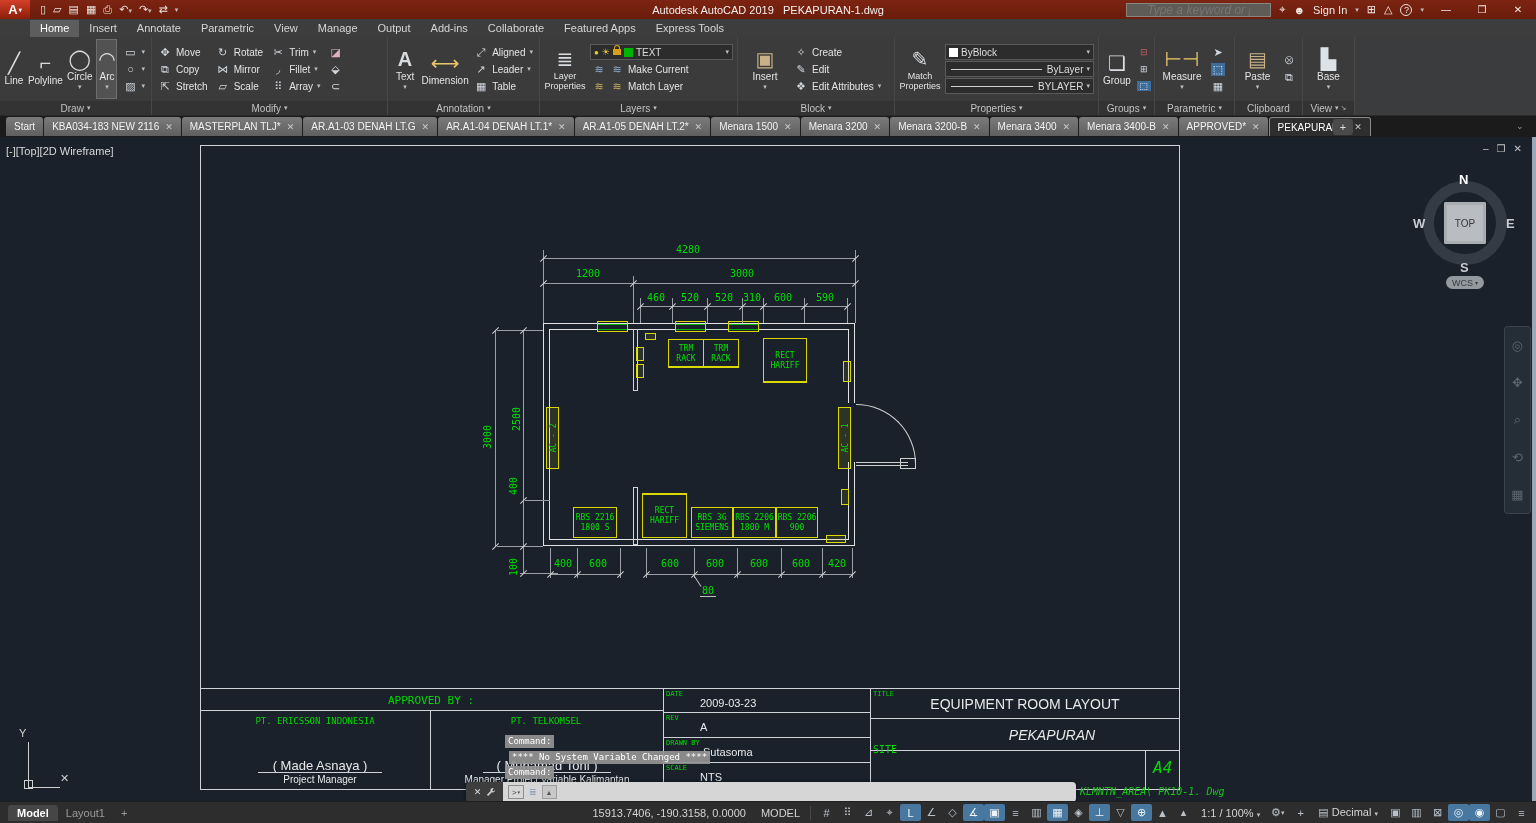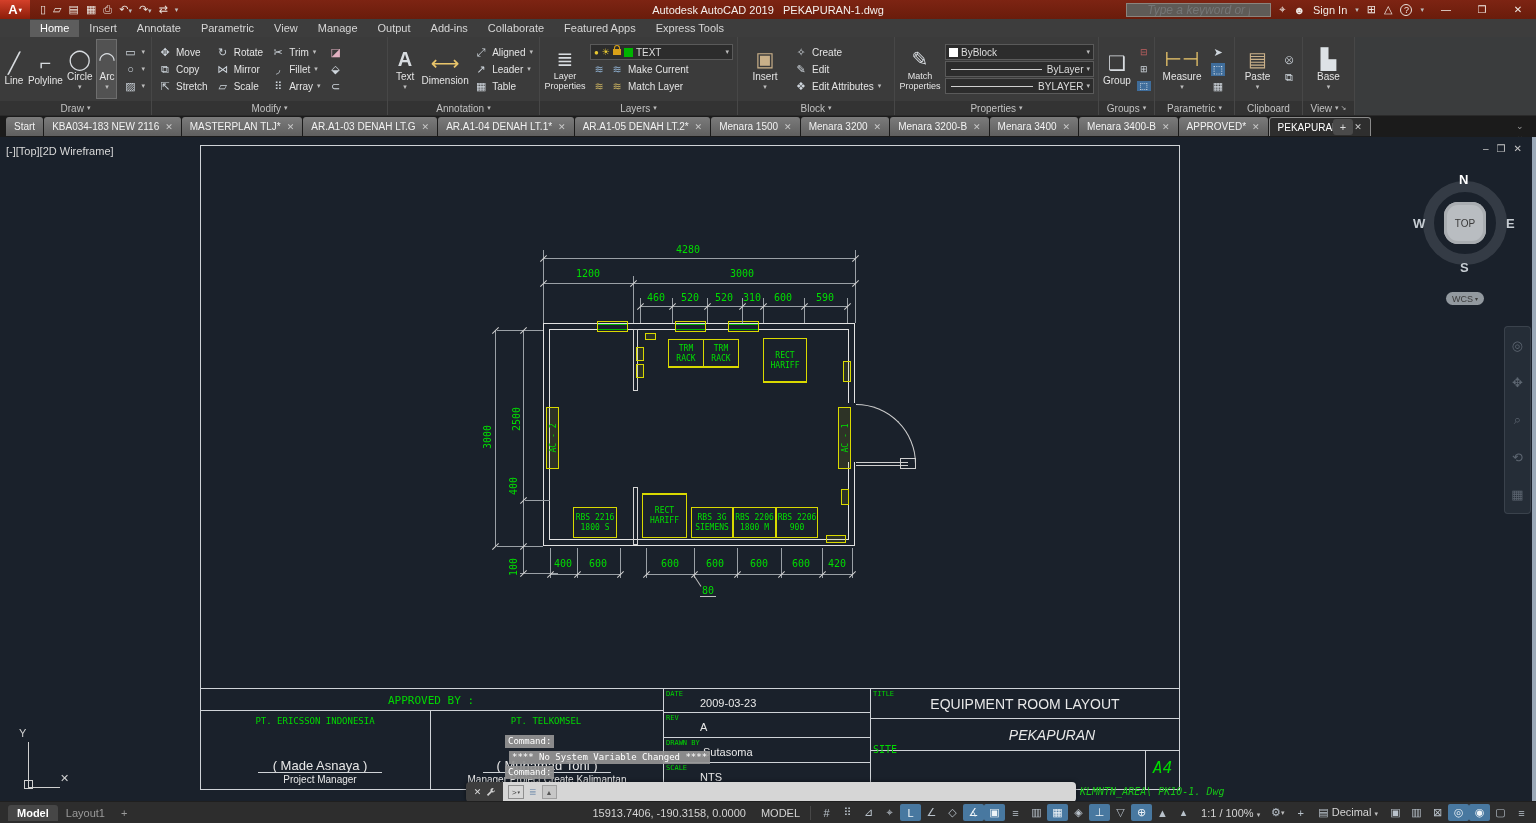--- a/index.html
+++ b/index.html
@@ -58,21 +58,21 @@
   
   .tbl-line-h{position:absolute;height:0;border-top:1px solid #cfd3d7}
   .tbl-line-v{position:absolute;width:0;border-left:1px solid #cfd3d7}
   .gtx{position:absolute;color:#00d800;font-family:"DejaVu Sans Mono",monospace;white-space:nowrap}
   .wtx{position:absolute;color:#e8e8e8;font-family:Liberation Sans, sans-serif;white-space:nowrap}
   .ctr{transform:translateX(-50%)}
   .ovl{position:absolute;background:rgba(148,148,148,.92);color:#fff;font:9px/13px "DejaVu Sans Mono",monospace;padding:0 3px;white-space:nowrap}
   
   .vc-ring{position:absolute;width:84px;height:84px;border-radius:50%;border:11px solid rgba(195,200,206,.16)}
   .vc-letter{position:absolute;color:#c6ccd2;font-size:13px;font-weight:bold}
-  .vc-face{position:absolute;width:42px;height:42px;background:#b9bdc1;border-radius:14px;display:flex;align-items:center;justify-content:center;color:#3a3a3a;font-size:10px;box-shadow:inset 0 0 0 3px #a9adb1}
+  .vc-face{position:absolute;width:42px;height:42px;background:#b9bdc1;border-radius:2px;display:flex;align-items:center;justify-content:center;color:#3a3a3a;font-size:10px;box-shadow:inset 0 0 0 3px #a9adb1}
   .wcs-pill{position:absolute;background:rgba(168,174,180,.85);border-radius:7px;color:#3c3c3c;font-size:9px;display:flex;align-items:center;justify-content:center;gap:2px}
   .navbar{position:absolute;width:27px;background:rgba(90,100,112,.18);border:1px solid rgba(120,130,140,.25);border-radius:4px;display:flex;flex-direction:column;align-items:center;justify-content:space-around;color:#5c6570;font-size:13px}
   
   .cmddock{position:absolute;display:flex;height:20px;border-radius:4px;overflow:hidden;box-shadow:0 0 4px rgba(0,0,0,.5)}
   .cmd-left{width:37px;background:#3d3d3d;display:flex;align-items:center;justify-content:center;gap:5px;color:#dcdcdc;font-size:9px}
   .cmd-main{flex:1;background:#d6d6d6;display:flex;align-items:center;padding:0 5px;gap:5px}
   .cmd-btn{width:16px;height:14px;border:1px solid #8f8f8f;display:flex;align-items:center;justify-content:center;font-size:8px;color:#444;gap:1px}
   .cmd-input{flex:1;border:none;background:transparent;font:italic 11px "DejaVu Sans Mono",monospace;color:#6f6f6f;outline:none}
   .cmd-up{width:15px;height:14px;background:#c7c7c7;border:1px solid #9f9f9f;display:flex;align-items:center;justify-content:center;font-size:7px;color:#555}
   .fileref{position:absolute;color:#16c516;font:italic 10px "DejaVu Sans Mono",monospace;white-space:nowrap}
@@ -529,21 +529,21 @@
 </div>
 
 <div class="a" style="left:200px;top:145px;width:980px;height:645px;border:1px solid #cfd3d7"></div>
 
 <div class="vc-ring a" style="left:1423px;top:181px"></div>
 <div class="vc-letter a" style="left:1459px;top:172px;color:#fff">N</div>
 <div class="vc-letter a" style="left:1413px;top:216px">W</div>
 <div class="vc-letter a" style="left:1506px;top:216px">E</div>
 <div class="vc-letter a" style="left:1460px;top:260px">S</div>
 <div class="vc-face a" style="left:1444px;top:202px">TOP</div>
-<div class="wcs-pill a" style="left:1446px;top:292px;width:38px;height:13px">
+<div class="wcs-pill a" style="left:1446px;top:276px;width:38px;height:13px">
     <span>WCS</span>
     <span style="font-size:6px">▾</span>
   </div>
 
 <div class="navbar a" style="left:1504px;top:326px;height:188px">
   <span>◎</span>
   <span>✥</span>
   <span>⌕</span>
   <span>⟲</span>
   <span>▦</span>
@@ -696,21 +696,21 @@
 <div class="tbl-line-v" style="left:1145px;top:750px;height:40px"></div>
 
 <div class="gtx ctr" style="left:431px;top:694px;font-size:11px">APPROVED BY :</div>
 <div class="gtx ctr" style="left:315px;top:716px;font-size:9px">PT. ERICSSON INDONESIA</div>
 <div class="gtx ctr" style="left:546px;top:716px;font-size:9px">PT. TELKOMSEL</div>
 <div class="wtx ctr" style="left:320px;top:758px;font-size:13px">( Made Asnaya )</div>
 <div class="tbl-line-h" style="left:258px;top:772px;width:124px"></div>
 <div class="wtx ctr" style="left:320px;top:774px;font-size:10px">Project Manager</div>
 <div class="wtx ctr" style="left:547px;top:758px;font-size:13px">( Muhamad Toni )</div>
 <div class="tbl-line-h" style="left:483px;top:772px;width:128px"></div>
-<div class="wtx ctr" style="left:547px;top:774px;font-size:10px">Manager Project Create Kalimantan</div>
+<div class="wtx ctr" style="left:547px;top:774px;font-size:10px">Manager Project Variable Kalimantan</div>
 
 <div class="gtx" style="left:666px;top:690px;font-size:7px">DATE</div>
 <div class="wtx" style="left:700px;top:697px;font-size:11px">2009-03-23</div>
 <div class="gtx" style="left:666px;top:714px;font-size:7px">REV</div>
 <div class="wtx" style="left:700px;top:721px;font-size:11px">A</div>
 <div class="gtx" style="left:666px;top:739px;font-size:7px">DRAWN BY</div>
 <div class="wtx" style="left:703px;top:746px;font-size:11px">Sutasoma</div>
 <div class="gtx" style="left:666px;top:764px;font-size:7px">SCALE</div>
 <div class="wtx" style="left:700px;top:771px;font-size:11px">NTS</div>
 

